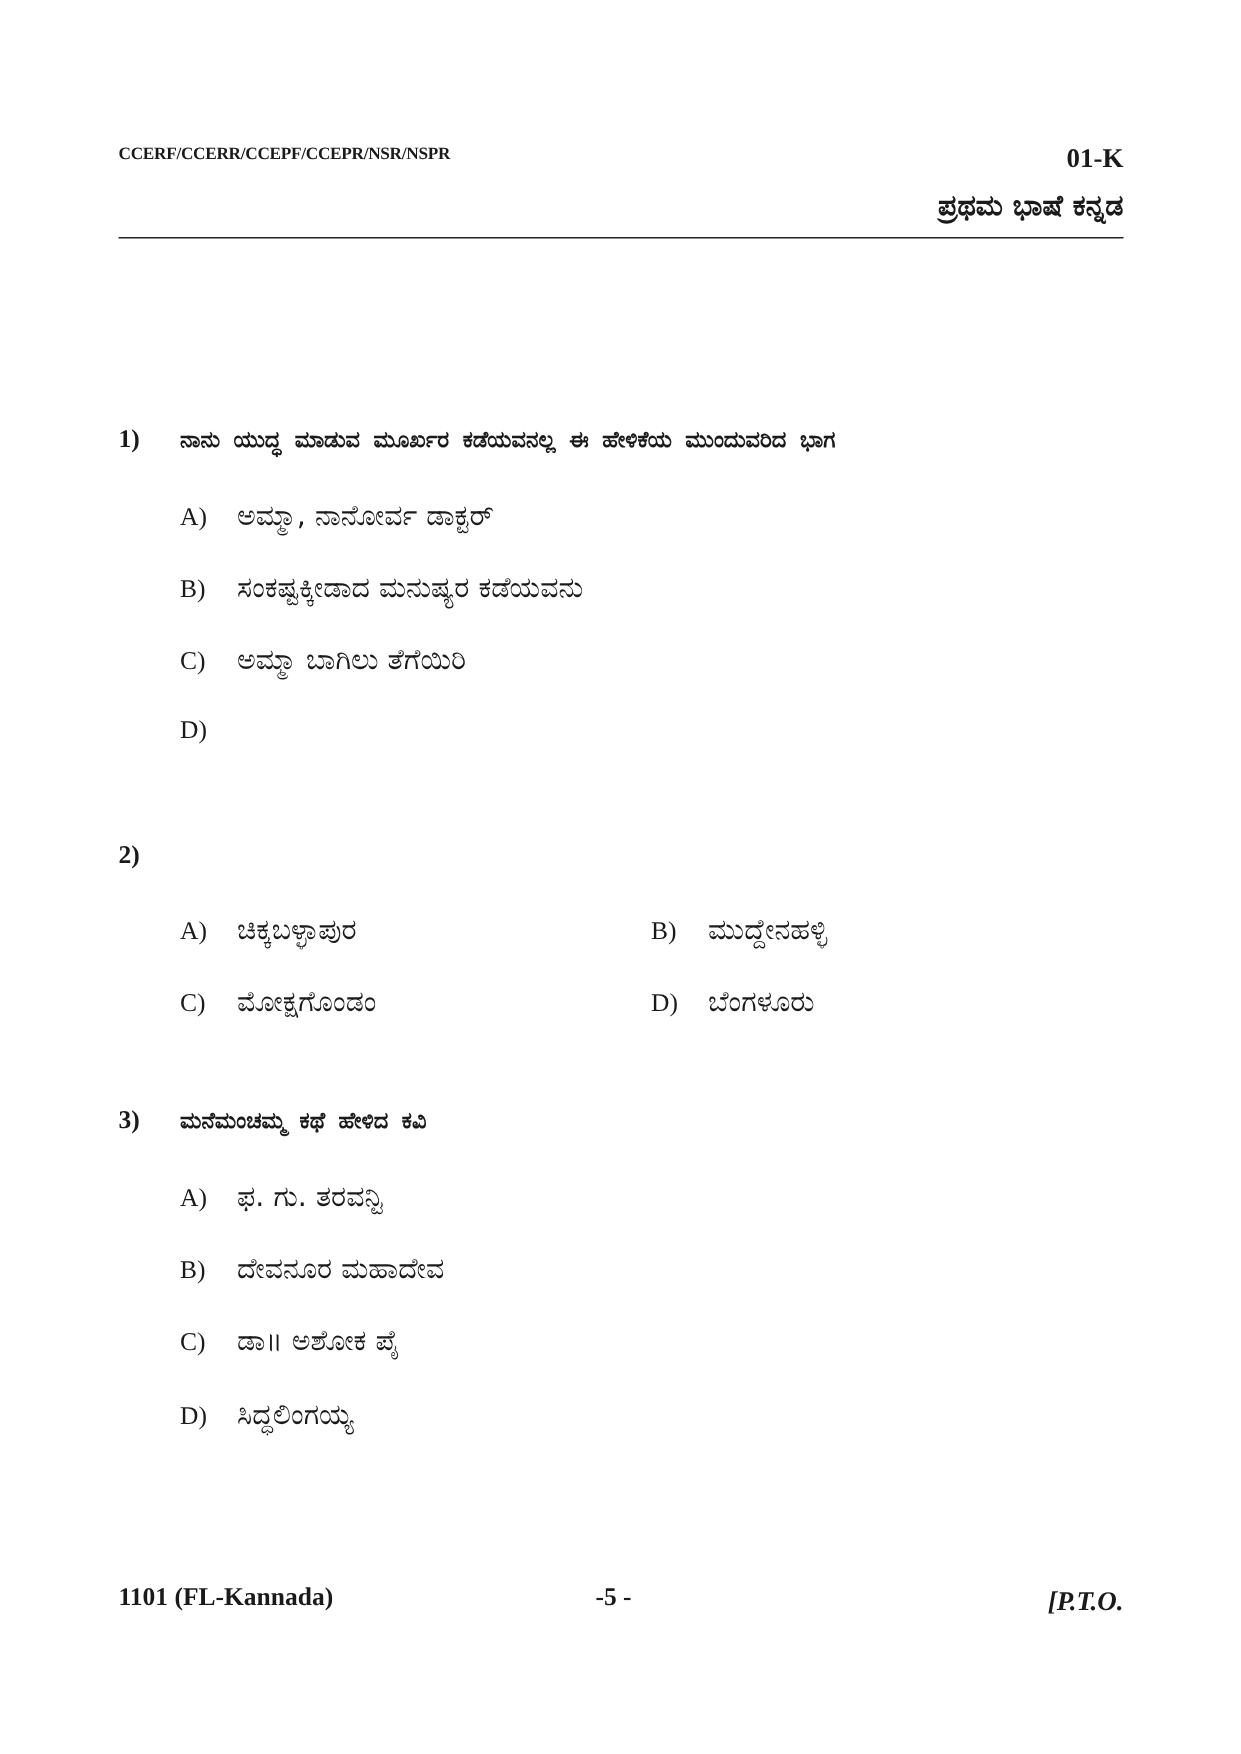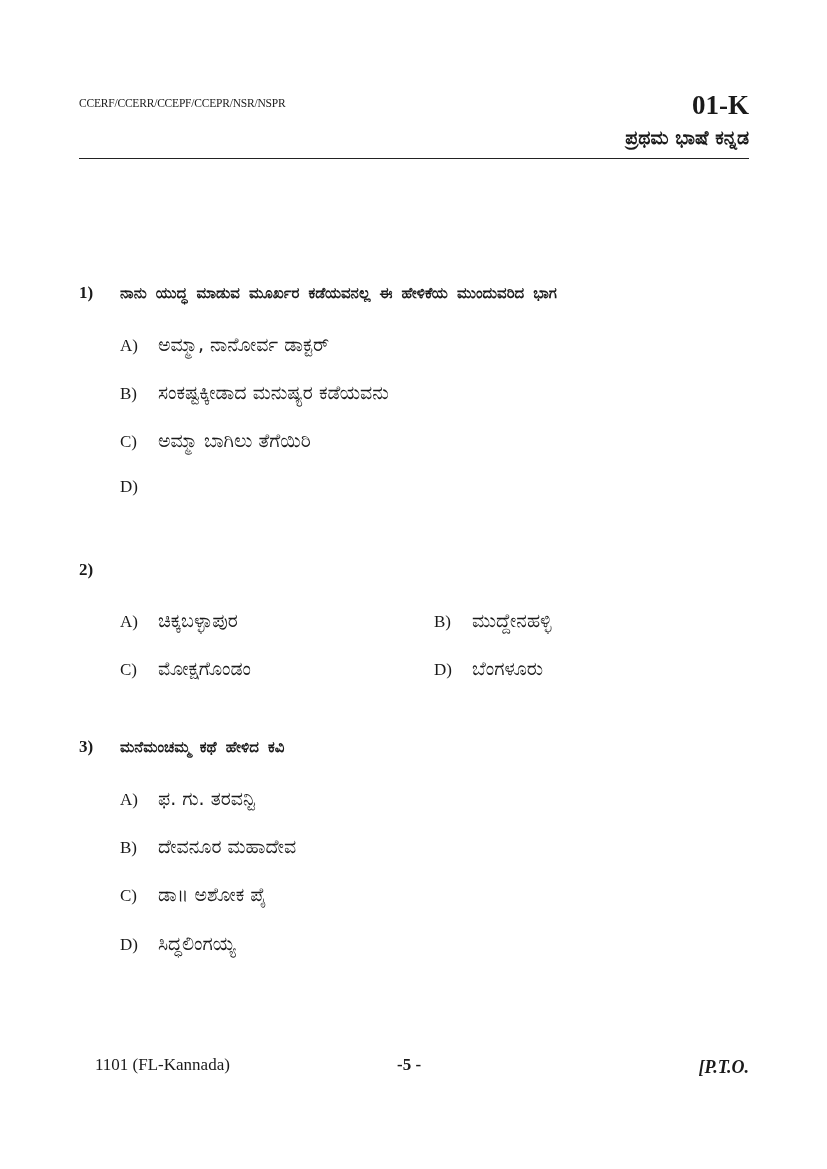--- a/index.html
+++ b/index.html
@@ -20,31 +20,31 @@
       left: 79px;
       top: 0;
       width: 670px;
       height: 1169px;
     }
     .header-codes {
       position: absolute;
       left: 0;
       top: 97px;
       font-family: "Liberation Serif", serif;
-      font-weight: normal;
+      font-weight: bold;
       font-size: 11.5px;
       letter-spacing: -0.2px;
     }
     .paper-code {
       position: absolute;
       right: 0;
       top: 92px;
       font-family: "Liberation Serif", serif;
       font-weight: bold;
-      font-size: 27px;
+      font-size: 18px;
       line-height: 27px;
     }
     .subject-title {
       position: absolute;
       left: 0;
       width: 670px;
       top: 124px;
       text-align: right;
       font-family: "DejaVu Sans", sans-serif;
       font-weight: bold;
@@ -117,22 +117,22 @@
     .footer {
       position: absolute;
       left: 0;
       top: 1055px;
       width: 670px;
       height: 24px;
       font-family: "Liberation Serif", serif;
     }
     .footer .f-left {
       position: absolute;
-      left: 16px;
-      font-weight: normal;
+      left: 0;
+      font-weight: bold;
       font-size: 17px;
     }
     .footer .f-center {
       position: absolute;
       left: 318px;
       font-weight: bold;
       font-size: 17px;
     }
     .footer .f-right {
       position: absolute;

